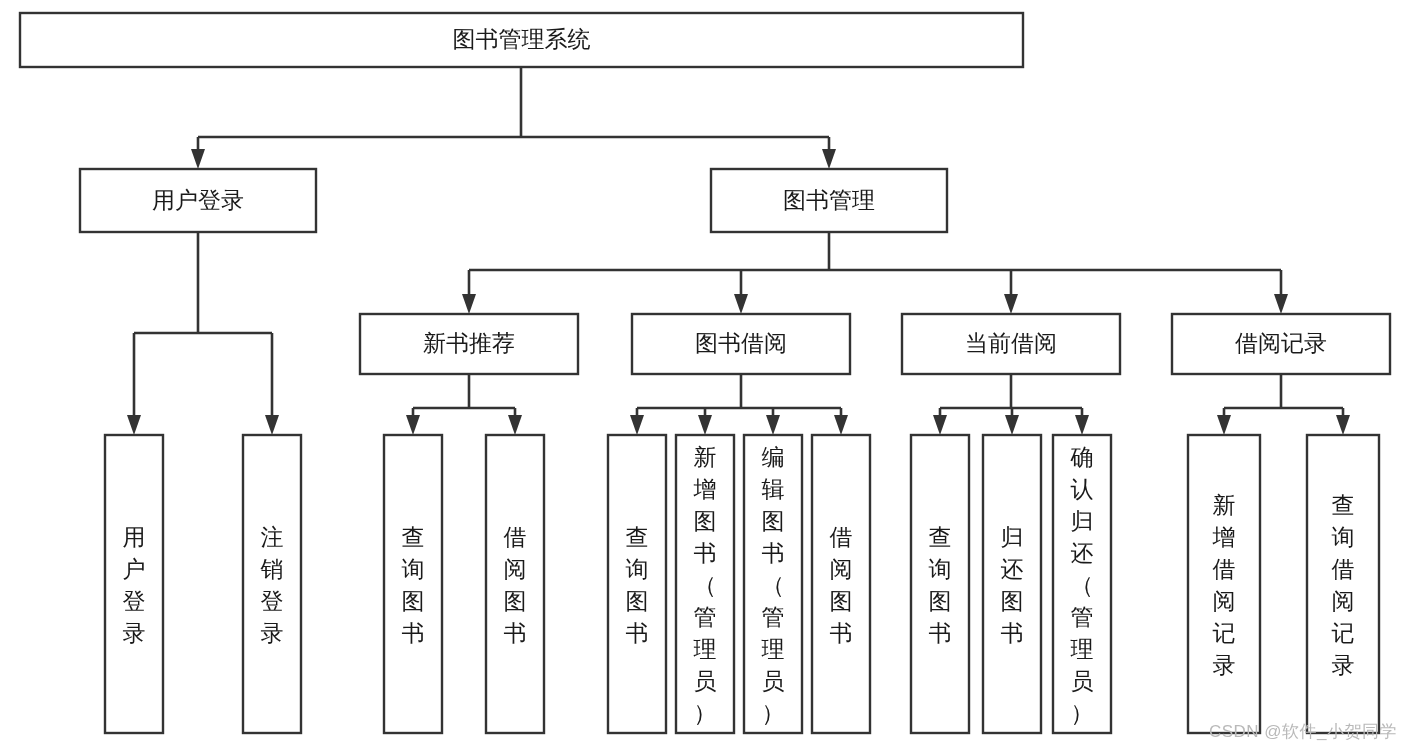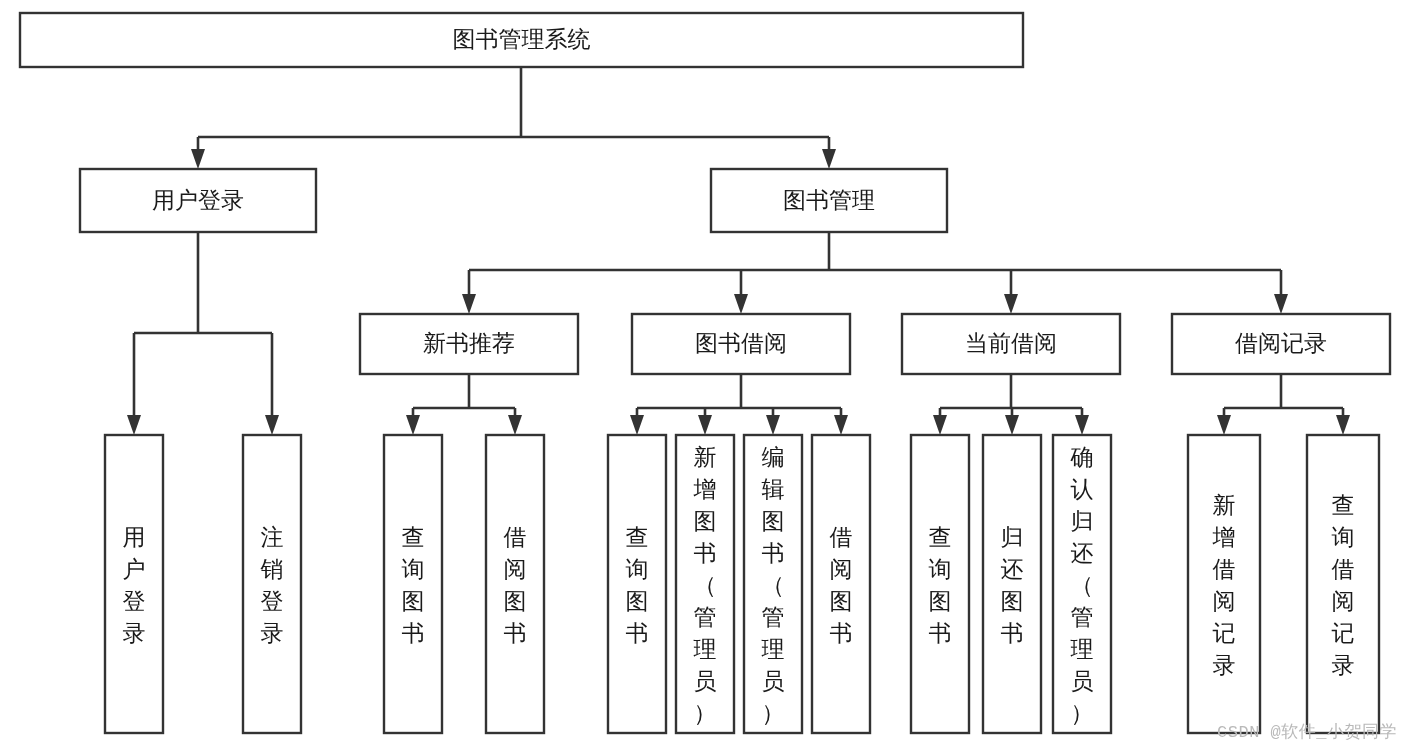--- a/index.html
+++ b/index.html
@@ -36,21 +36,21 @@
     stroke-width:2.6;
     stroke-linecap:butt;
     stroke-linejoin:miter;
   }
   .arrow-head{ fill:#333333; stroke:none; }
 
   .watermark{
     position:absolute;
     right:8px;
     bottom:4px;
-    font-family:Liberation Mono, monospace;
+    font-family:Liberation Sans, sans-serif;
     font-size:17px;
     color:#b9b9b9;
     letter-spacing:0.5px;
     white-space:nowrap;
     user-select:none;
     margin-left:20px;
   }
 </style>
 </head>
 <body>

